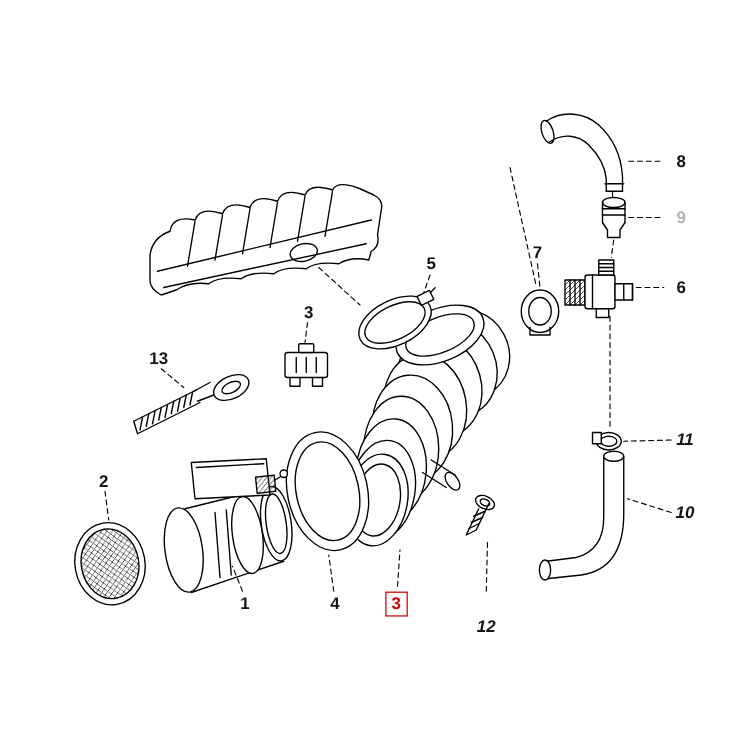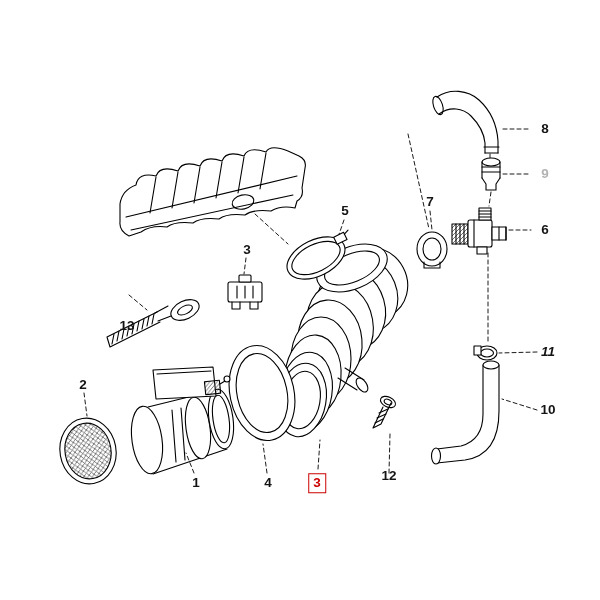--- a/index.html
+++ b/index.html
@@ -188,19 +188,19 @@
 
   <div class="callout" style="left:196px;top:483px;">1</div>
   <div class="callout" style="left:83px;top:385px;">2</div>
   <div class="callout highlight" style="left:317px;top:483px;">3</div>
   <div class="callout" style="left:268px;top:483px;">4</div>
   <div class="callout" style="left:345px;top:211px;">5</div>
   <div class="callout" style="left:545px;top:230px;">6</div>
   <div class="callout" style="left:430px;top:202px;">7</div>
   <div class="callout" style="left:545px;top:129px;">8</div>
   <div class="callout muted" style="left:545px;top:174px;">9</div>
-  <div class="callout" style="left:548px;top:410px;">10</div>
+  <div class="callout" style="left:548px;top:410px;font-style:italic;">10</div>
   <div class="callout" style="left:548px;top:352px;font-style:italic;">11</div>
-  <div class="callout" style="left:389px;top:476px;">12</div>
-  <div class="callout" style="left:127px;top:287px;margin-top:39px;">13</div>
+  <div class="callout" style="left:389px;top:501px;font-style:italic;">12</div>
+  <div class="callout" style="left:127px;top:287px;">13</div>
   <div class="callout" style="left:247px;top:250px;">3</div>
 
 </div>
 
 </body></html>

